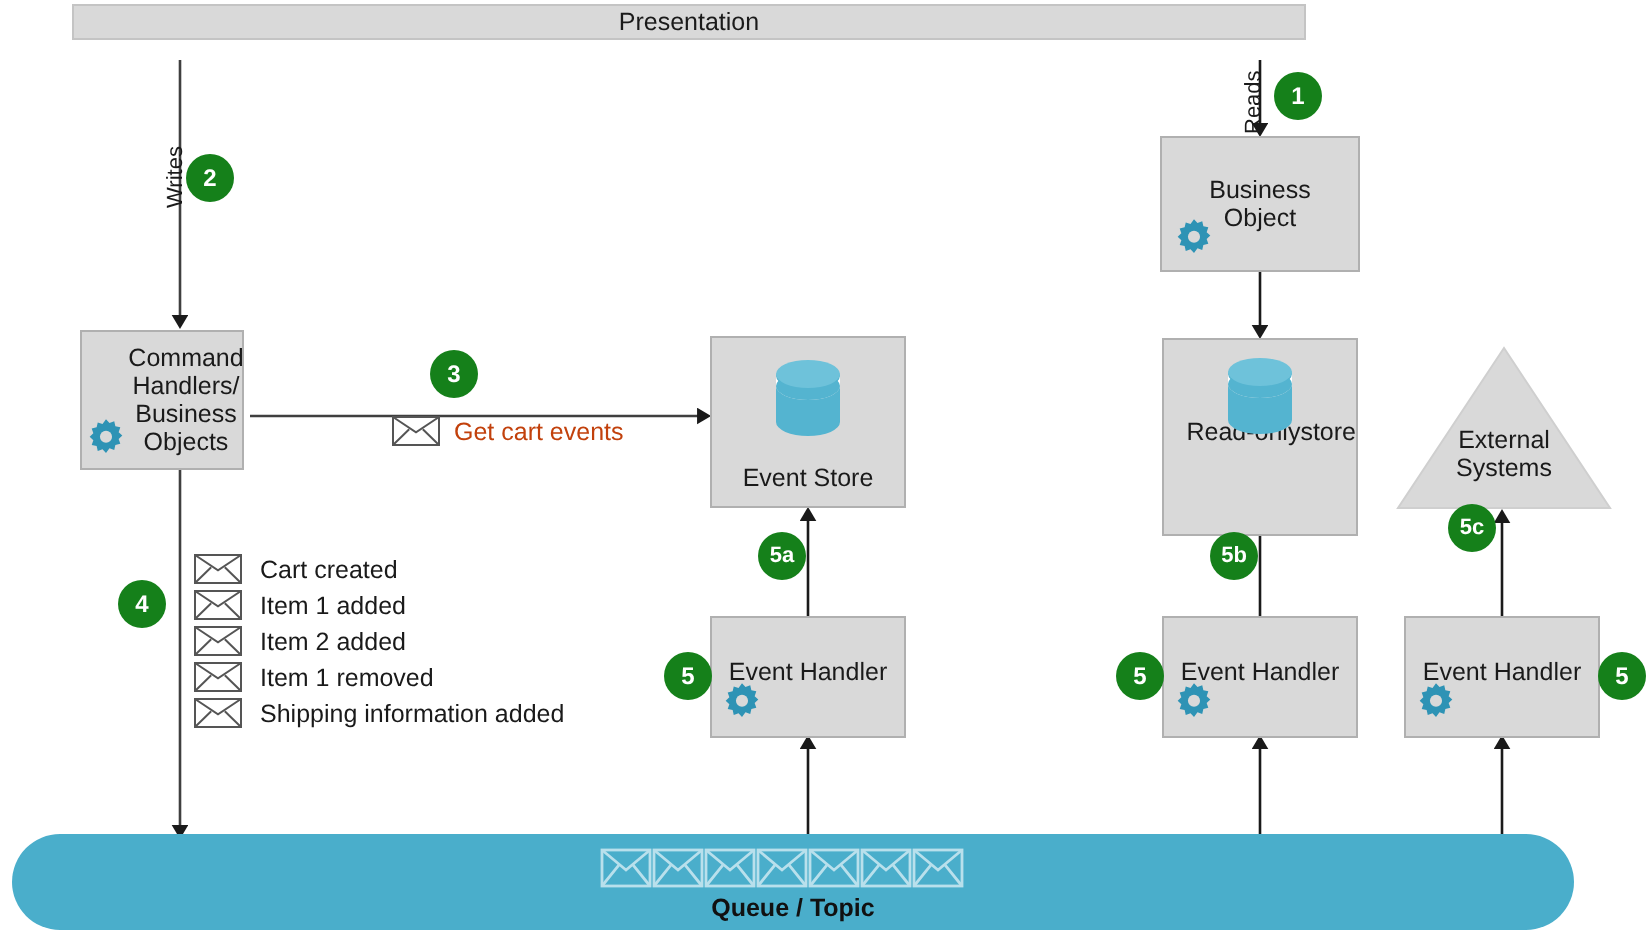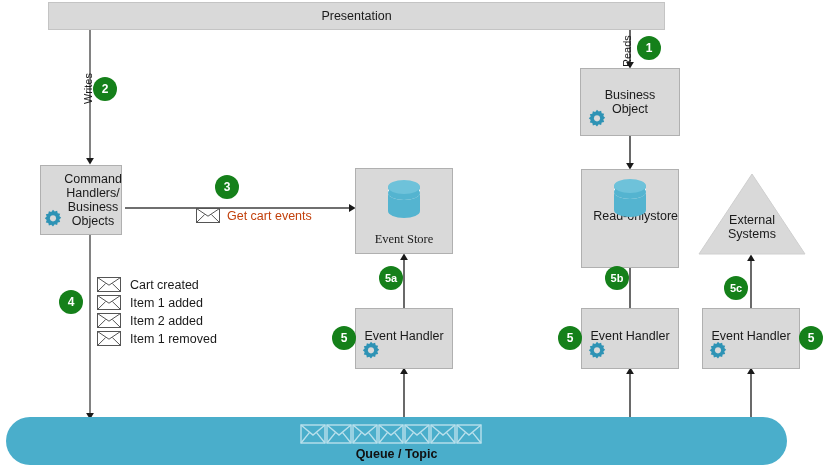--- a/index.html
+++ b/index.html
@@ -100,21 +100,21 @@
 
     <line x1="630" y1="308" x2="630" y2="261" stroke="#1a1a1a" stroke-width="1.3" marker-end="url(#ah)"></line>
 
     <line x1="630" y1="418" x2="630" y2="369" stroke="#1a1a1a" stroke-width="1.3" marker-end="url(#ah)"></line>
 
     <line x1="751" y1="308" x2="751" y2="256" stroke="#1a1a1a" stroke-width="1.3" marker-end="url(#ah)"></line>
 
     <line x1="751" y1="418" x2="751" y2="369" stroke="#1a1a1a" stroke-width="1.3" marker-end="url(#ah)"></line>
   </svg>
 
-  <div class="node bar-presentation" style="left:48px;top:2px;width:617px;height:28px;">
+  <div class="node bar-presentation" style="left:36px;top:2px;width:617px;height:18px;">
     <span>Presentation</span>
   </div>
 
   <div class="vlabel" style="left:82px;top:104px;">Writes</div>
   <div class="badge" style="left:93px;top:77px;">2</div>
 
   <div class="vlabel" style="left:621px;top:67px;">Reads</div>
   <div class="badge" style="left:637px;top:36px;">1</div>
 
   <div class="node box" style="left:580px;top:68px;width:100px;height:68px;flex-direction:column;">
@@ -146,21 +146,21 @@
     <span class="env">
       <svg width="24" height="15" viewBox="0 0 24 15">
         <rect x="0.5" y="0.5" width="23" height="14" fill="#ffffff" stroke="#555" stroke-width="1"></rect>
         <path d="M0.5,0.5 L12,8.2 L23.5,0.5" fill="none" stroke="#555" stroke-width="1"></path>
         <path d="M0.5,14.5 L8.6,6.6 M23.5,14.5 L15.4,6.6" fill="none" stroke="#555" stroke-width="1"></path>
       </svg>
     </span>
     <span class="captxt">Get cart events</span>
   </div>
 
-  <div class="node box" style="left:355px;top:168px;width:98px;height:86px;align-items:flex-end;padding-bottom:7px;font-family:Liberation Serif, serif;">
+  <div class="node box" style="left:355px;top:168px;width:98px;height:86px;align-items:flex-end;padding-bottom:7px;">
     <span>Event Store</span>
   </div>
   <div class="cyl" style="left:381px;top:177px;width:46px;height:46px;">
     <svg width="46" height="46" viewBox="0 0 46 46">
       <ellipse cx="23" cy="11" rx="16" ry="7" fill="#54b4d0"></ellipse>
       <path d="M7,11 L7,16 A16,7 0 0,0 39,16 L39,11 A16,7 0 0,1 7,11 z" fill="#ffffff"></path>
       <path d="M7,16 L7,34 A16,7 0 0,0 39,34 L39,16 A16,7 0 0,1 7,16 z" fill="#54b4d0"></path>
       <ellipse cx="23" cy="16" rx="16" ry="7" fill="#54b4d0"></ellipse>
       <ellipse cx="23" cy="10" rx="16" ry="7" fill="#6ec2da"></ellipse>
     </svg>
@@ -183,21 +183,21 @@
   </div>
   <div class="badge small" style="left:605px;top:266px;">5b</div>
 
   <div class="triangle-wrap" style="left:697px;top:172px;width:110px;height:84px;">
     <svg width="110" height="84" viewBox="0 0 110 84">
       <polygon points="55,2 108,82 2,82" fill="#d9d9d9" stroke="#cfcfcf" stroke-width="1"></polygon>
     </svg>
     <div class="triangle-label" style="top:41px;">External</div>
     <div class="triangle-label" style="top:55px;text-align:center;">Systems</div>
   </div>
-  <div class="badge small" style="left:724px;top:276px;">5c</div>
+  <div class="badge small" style="left:724px;top:252px;">5c</div>
 
   <div class="badge" style="left:59px;top:290px;">4</div>
 
   <div class="evlist" style="left:97px;top:256px;margin-top:20px;">
     <div class="evrow">
       <span class="env">
         <svg width="24" height="15" viewBox="0 0 24 15">
           <rect x="0.5" y="0.5" width="23" height="14" fill="#fff" stroke="#555" stroke-width="1"></rect>
           <path d="M0.5,0.5 L12,8.2 L23.5,0.5" fill="none" stroke="#555" stroke-width="1"></path>
           <path d="M0.5,14.5 L8.6,6.6 M23.5,14.5 L15.4,6.6" fill="none" stroke="#555" stroke-width="1"></path>
@@ -227,20 +227,30 @@
     </div>
     <div class="evrow">
       <span class="env">
         <svg width="24" height="15" viewBox="0 0 24 15">
           <rect x="0.5" y="0.5" width="23" height="14" fill="#fff" stroke="#555" stroke-width="1"></rect>
           <path d="M0.5,0.5 L12,8.2 L23.5,0.5" fill="none" stroke="#555" stroke-width="1"></path>
           <path d="M0.5,14.5 L8.6,6.6 M23.5,14.5 L15.4,6.6" fill="none" stroke="#555" stroke-width="1"></path>
         </svg>
       </span>
       <span class="evtxt">Item 1 removed</span>
+    </div>
+    <div class="evrow">
+      <span class="env">
+        <svg width="24" height="15" viewBox="0 0 24 15">
+          <rect x="0.5" y="0.5" width="23" height="14" fill="#fff" stroke="#555" stroke-width="1"></rect>
+          <path d="M0.5,0.5 L12,8.2 L23.5,0.5" fill="none" stroke="#555" stroke-width="1"></path>
+          <path d="M0.5,14.5 L8.6,6.6 M23.5,14.5 L15.4,6.6" fill="none" stroke="#555" stroke-width="1"></path>
+        </svg>
+      </span>
+      <span class="evtxt">Shipping information added</span>
     </div>
   </div>
 
   <div class="node box" style="left:355px;top:308px;width:98px;height:61px;padding-bottom:6px;">
     <span>Event Handler</span>
   </div>
   <div class="gear" style="left:360px;top:340px;width:22px;height:22px;">
     <svg width="22" height="22" viewBox="0 0 24 24">
       <path fill="#2e93b5" d="M12 1.8l1.9 2.0 2.6-.9.6 2.7 2.7.6-.9 2.6 2.0 1.9-2.0 1.9.9 2.6-2.7.6-.6 2.7-2.6-.9L12 20.2l-1.9-2.0-2.6.9-.6-2.7-2.7-.6.9-2.6L3.1 11.3l2.0-1.9-.9-2.6 2.7-.6.6-2.7 2.6.9z"></path>
       <circle cx="12" cy="11.3" r="3.3" fill="#d9d9d9"></circle>

